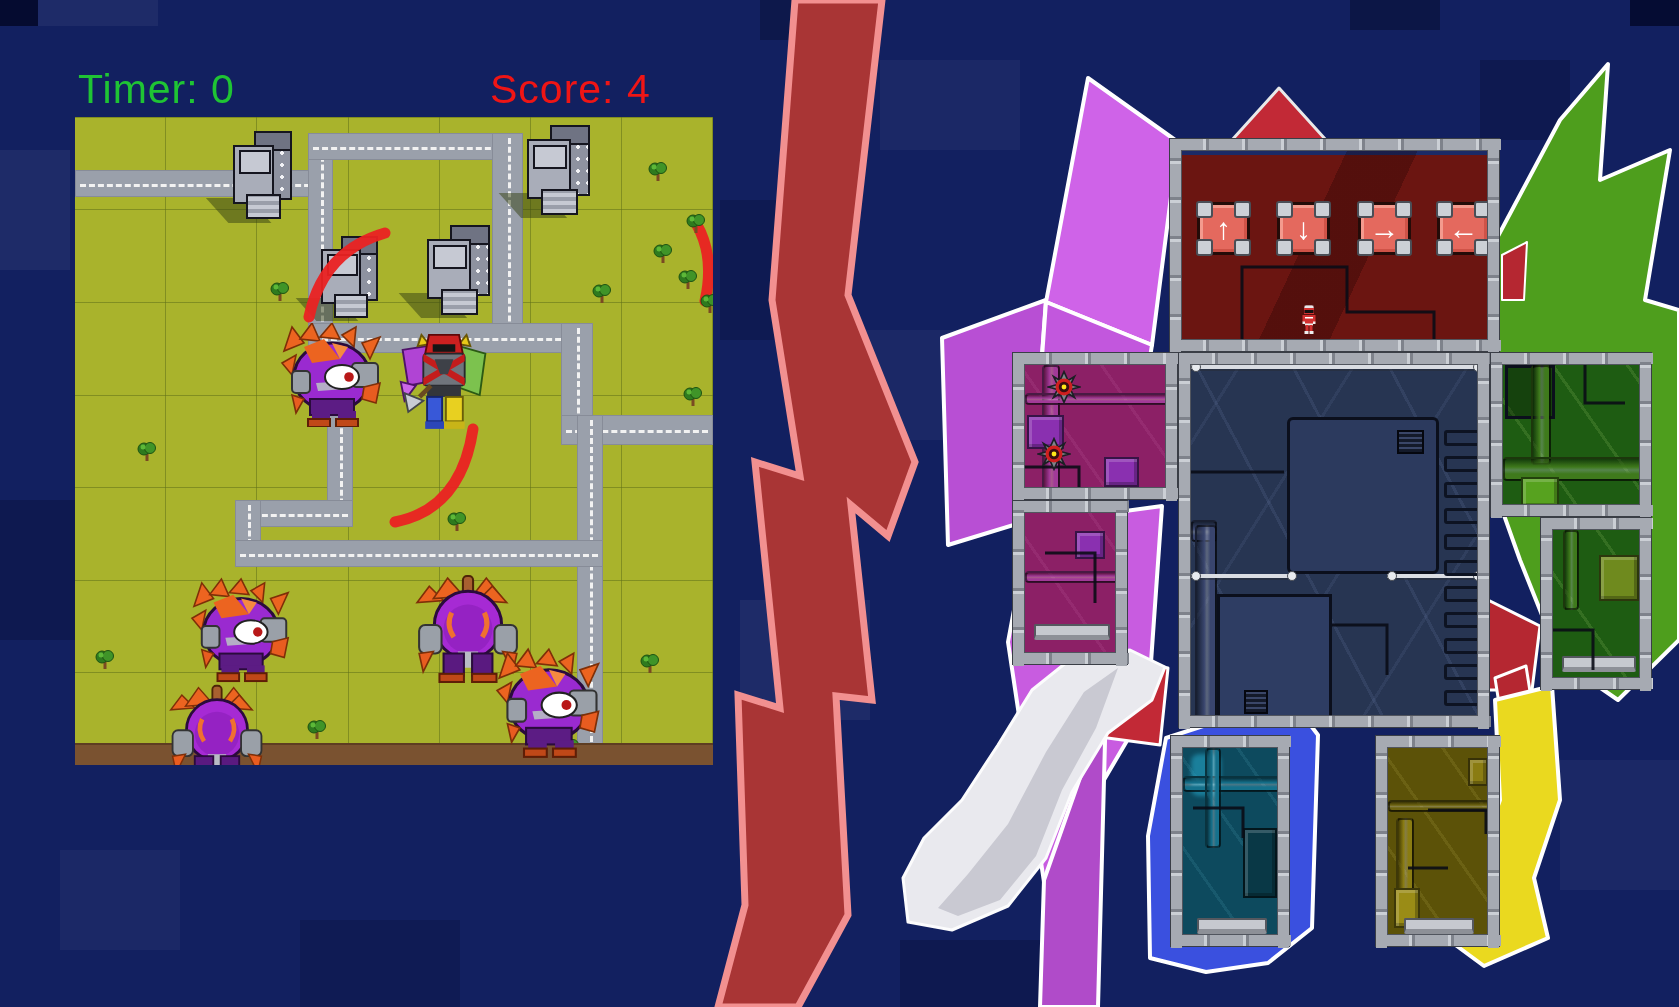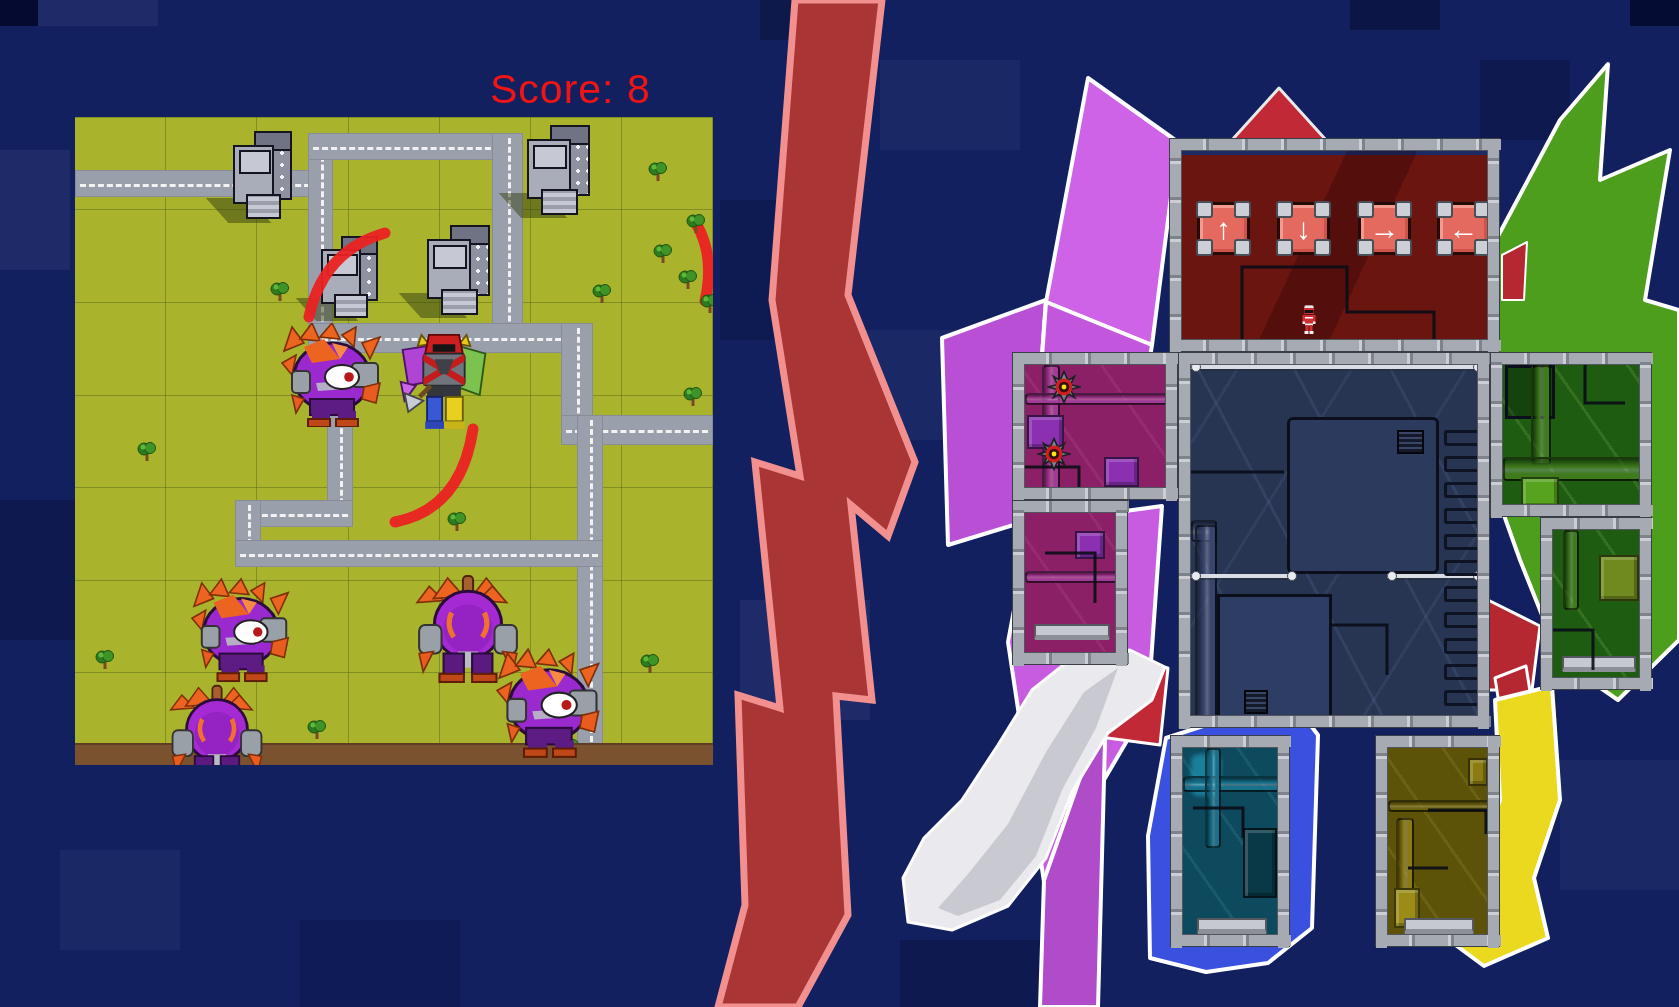--- a/index.html
+++ b/index.html
@@ -295,21 +295,22 @@
             <polyline points="20,120 60,120" fill="none" stroke="#0a0c16" stroke-width="3" opacity="0.9"></polyline>
           </svg>
         </div>
       </div>
     </div>
 
   <svg id="bolt" width="1679" height="1007" viewBox="0 0 1679 1007">
       <polygon points="795,0 882,0 848,295 915,462 888,536 851,505 872,700 836,696 848,915 798,1007 718,1007 745,905 738,695 780,708 755,462 800,476 772,300" fill="#a93535" stroke="#f29090" stroke-width="7" stroke-linejoin="miter"></polygon>
     </svg>
 
-  <div class="hud" id="score">Score: 8</div>
+  <div class="hud" id="timer">Timer: 0</div>
+  <div class="hud" id="score">Score: 4</div>
 
   <div id="map">
     <div id="roads-layer">
         <div class="road" style="left: 0px; top: 53px; width: 258px; height: 27px; position: absolute;">
           <div class="dash-h"></div>
         </div>
         <div class="road" style="left: 233px; top: 16px; width: 25px; height: 220px; position: absolute;">
           <div class="dash-v"></div>
         </div>
         <div class="road" style="left: 233px; top: 16px; width: 215px; height: 27px; position: absolute;">

